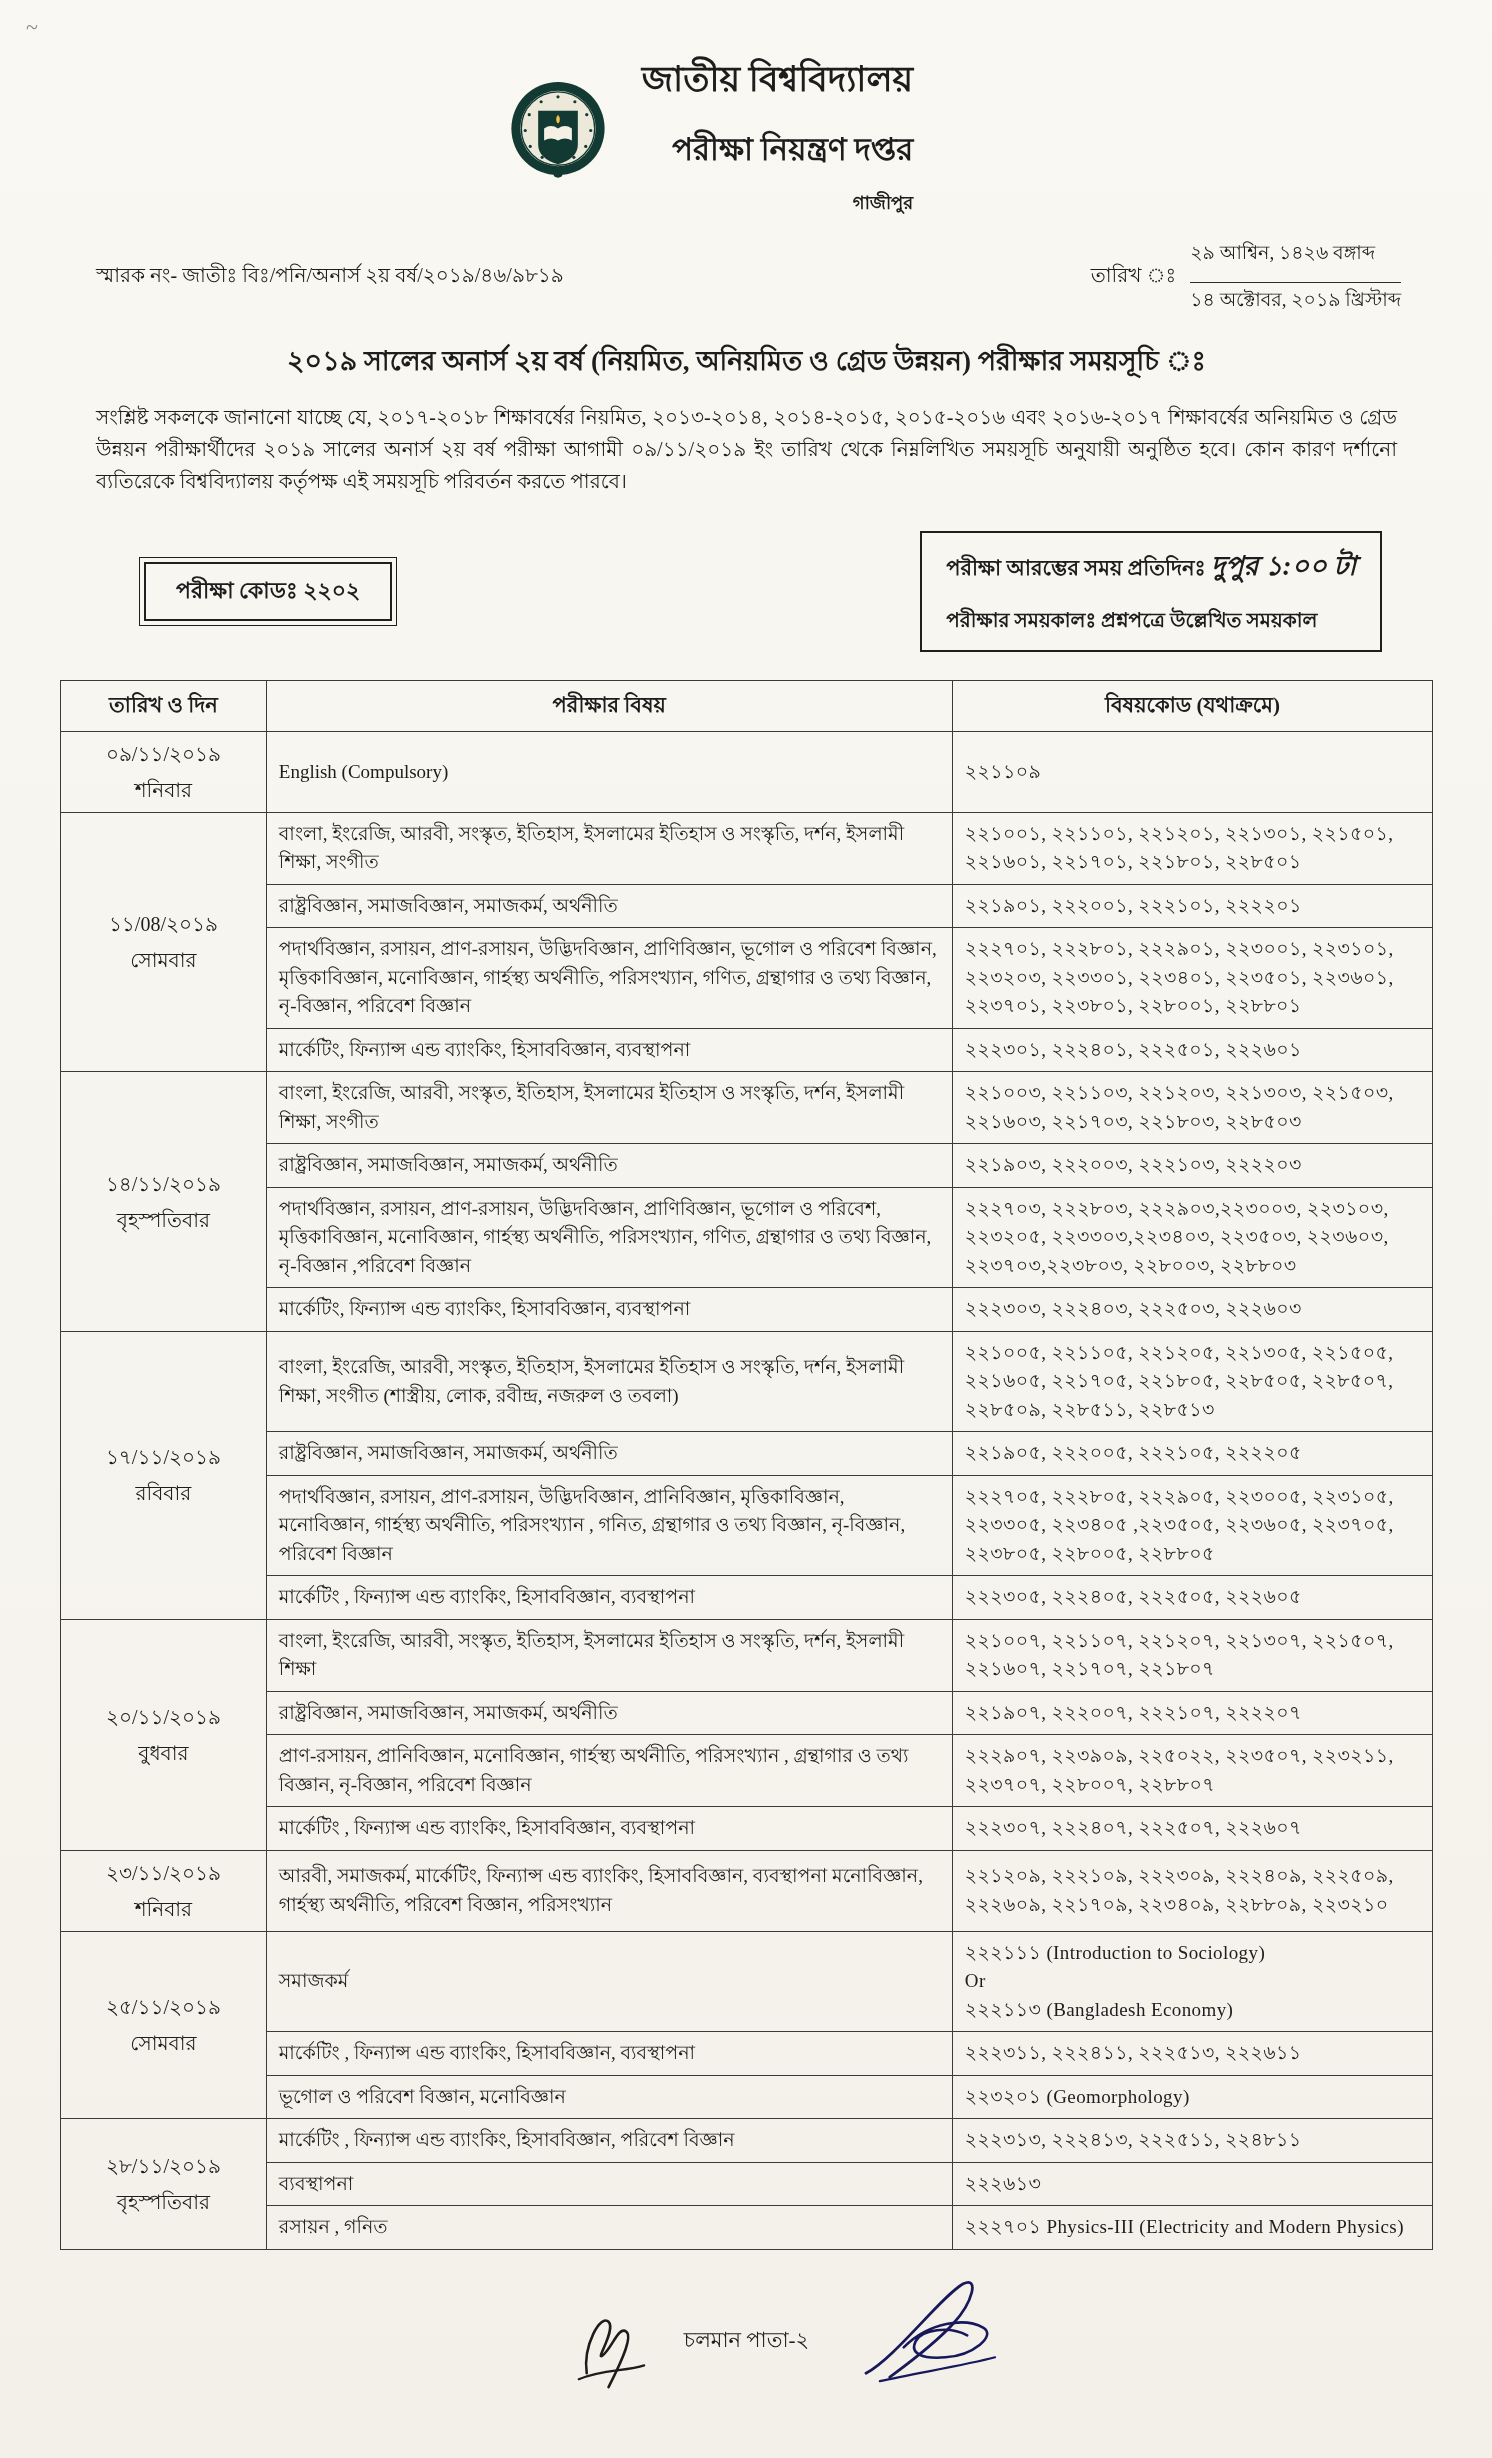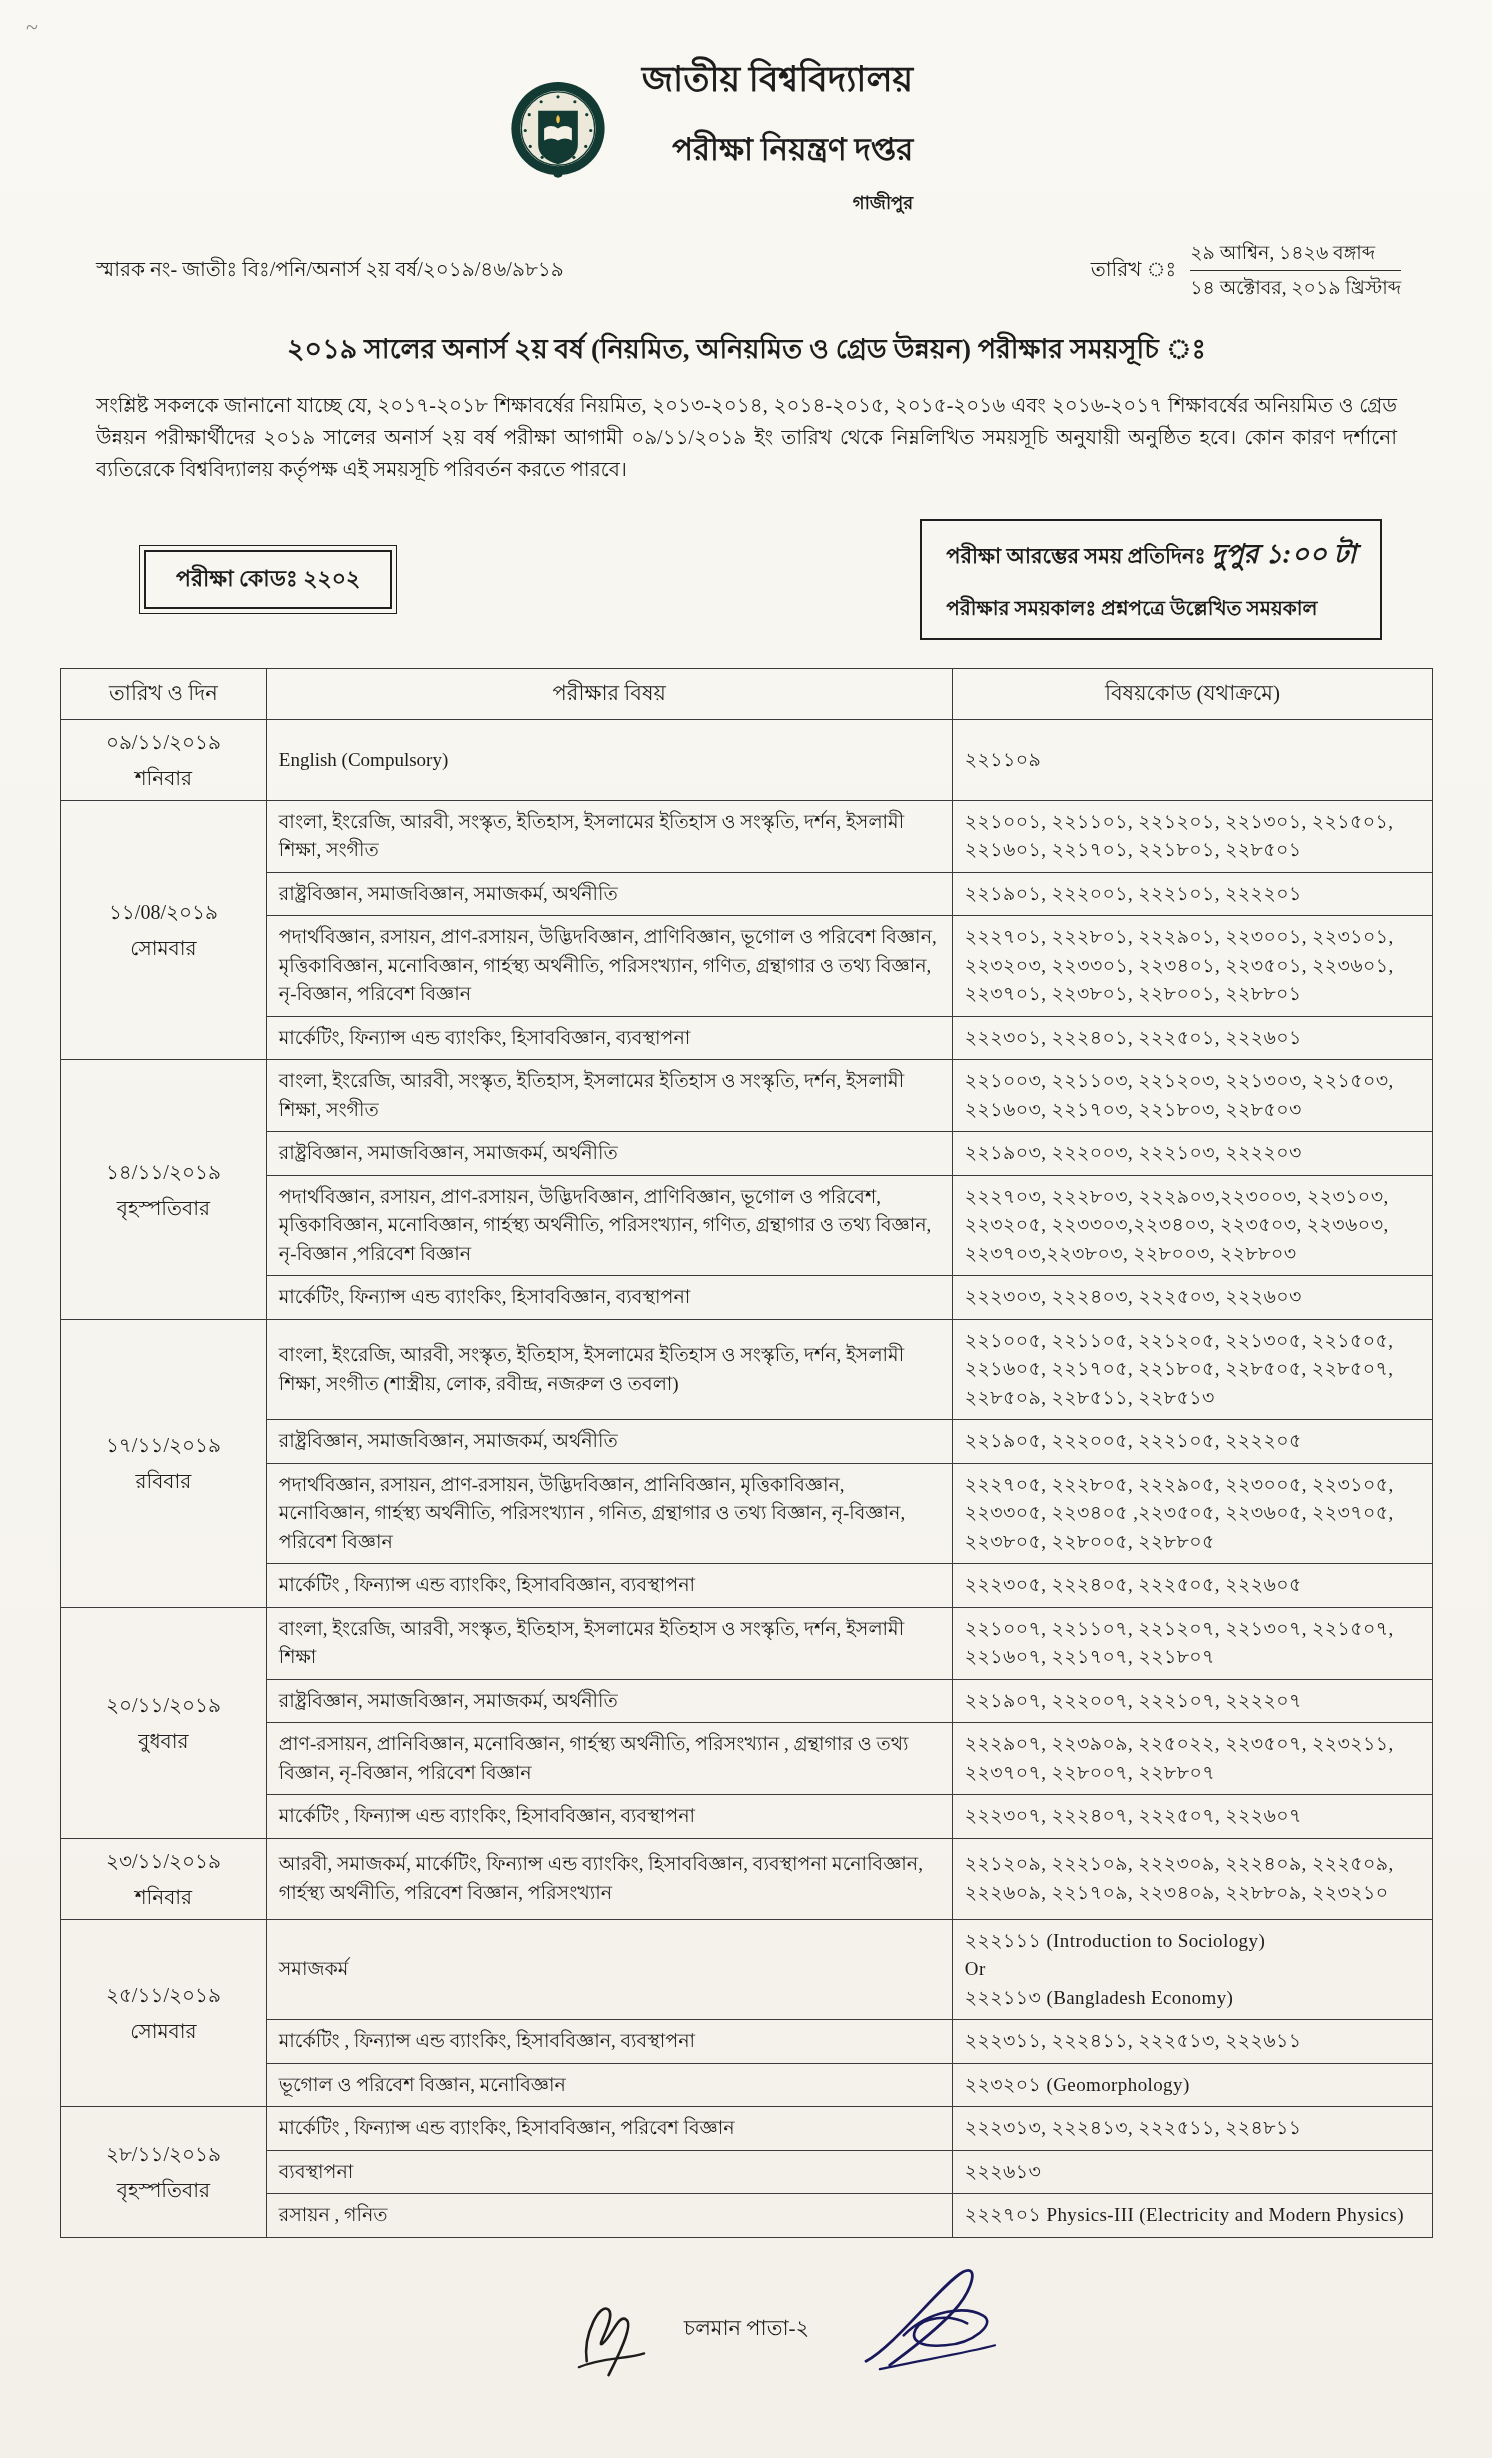--- a/index.html
+++ b/index.html
@@ -20,40 +20,40 @@
   .header-text { text-align:right; }
   .org  { font-size:35px; font-weight:600; }
   .dept { font-size:31px; font-weight:600; margin-top:14px; }
   .city { font-size:18px; font-weight:600; margin-top:12px; }
 
   
   .memo { display:flex; justify-content:space-between; align-items:center; padding:0 92px 0 96px; margin-top:20px; }
   .memo-no { font-size:20px; }
   .date-wrap { display:flex; align-items:center; gap:14px; font-size:20px; }
   .dates { font-size:19px; line-height:1.35; }
-  .date-top { padding-bottom:4px; border-bottom:1.6px solid #2e2e2e; }
+  .date-top { padding-bottom:16px; border-bottom:1.6px solid #2e2e2e; }
   .date-bottom { padding-top:4px; }
 
   
   .doc-title { text-align:center; font-weight:bold; font-size:27px; margin-top:28px; }
   .notice { padding:0 96px; margin-top:16px; font-size:20px; line-height:1.6; text-align:justify; }
 
   
   .boxes { display:flex; justify-content:space-between; align-items:center; padding:0 111px 0 139px; margin-top:34px; }
   .code-box { border:1.6px solid #1f1f1f; padding:4px; background:transparent; }
   .code-box-inner { border:2.4px solid #1f1f1f; padding:9px 30px; font-weight:bold; font-size:22px; }
   .time-box { border:2px solid #1f1f1f; padding:12px 24px; font-weight:bold; }
   .time-line1 { font-size:21px; }
   .time-big { font-size:27px;font-style:italic; }
   .time-line2 { font-size:20px; margin-top:15px; }
 
   
   table.schedule { border-collapse:collapse; table-layout:fixed; width:1373px; margin:28px auto 0 60px; }
   .schedule th, .schedule td { border:1.7px solid #3a3a3a; padding:7px 12px; font-size:19px; line-height:1.5; vertical-align:middle; word-wrap:break-word; }
-  .schedule th { font-weight:normal; text-align:center; font-size:21px; padding:9px 22px; }
+  .schedule th { font-weight:bold; text-align:center; font-size:21px; padding:9px 22px; }
   .col-date { width:15%; } .col-subj { width:50%; } .col-code { width:35%; }
   td.date-cell { text-align:center; font-size:20px; }
   td.date-cell .day-line { margin-top:6px; }
   td.codes-cell { white-space:pre-line; letter-spacing:0.4px; }
 
   
   .footer { position:relative; margin-top:46px; height:199px; }
   .continuation { text-align:center; font-size:21px; position:absolute; left:0; right:0; top:28px; }
   .sig-left  { position:absolute; left:557px; top:0; }
   .sig-right { position:absolute; left:846px; top:-34px; }

